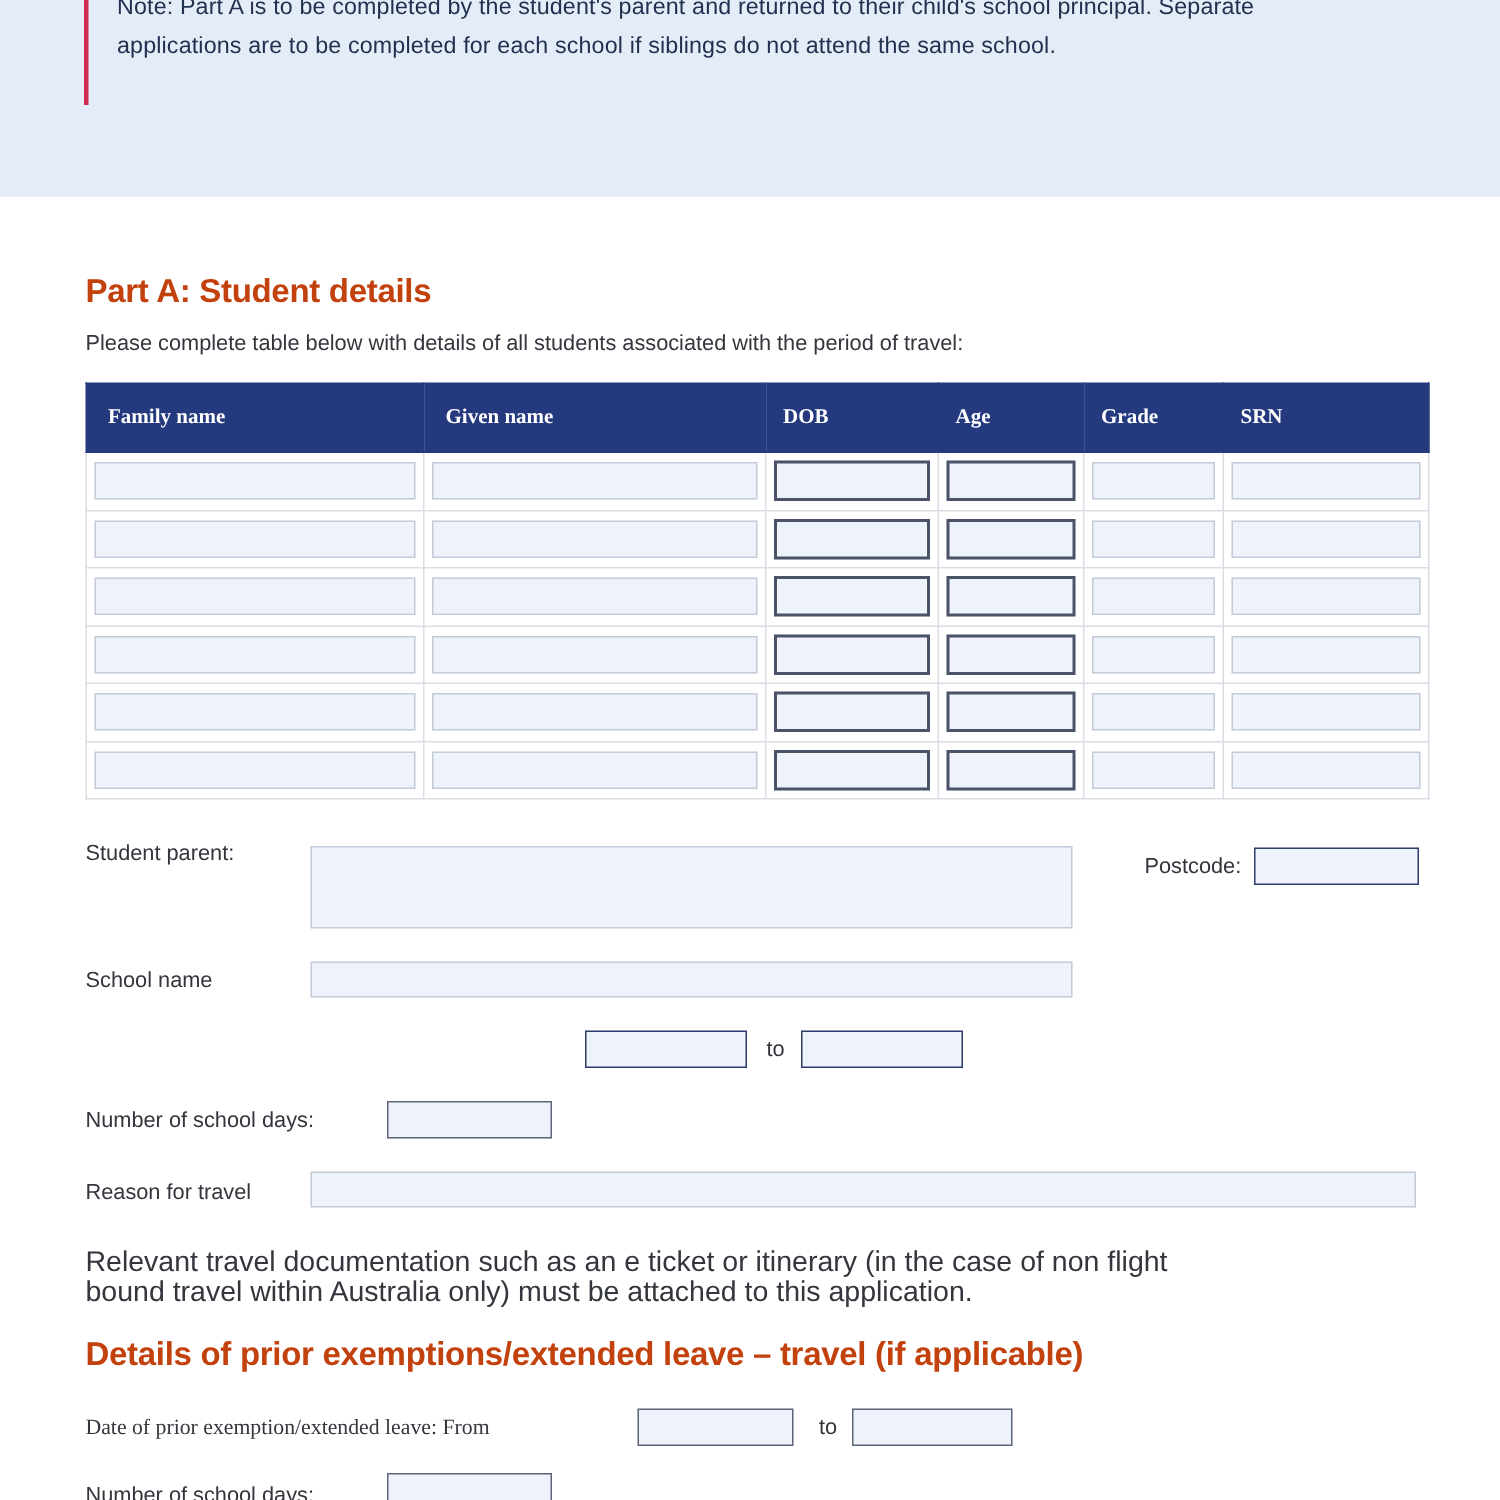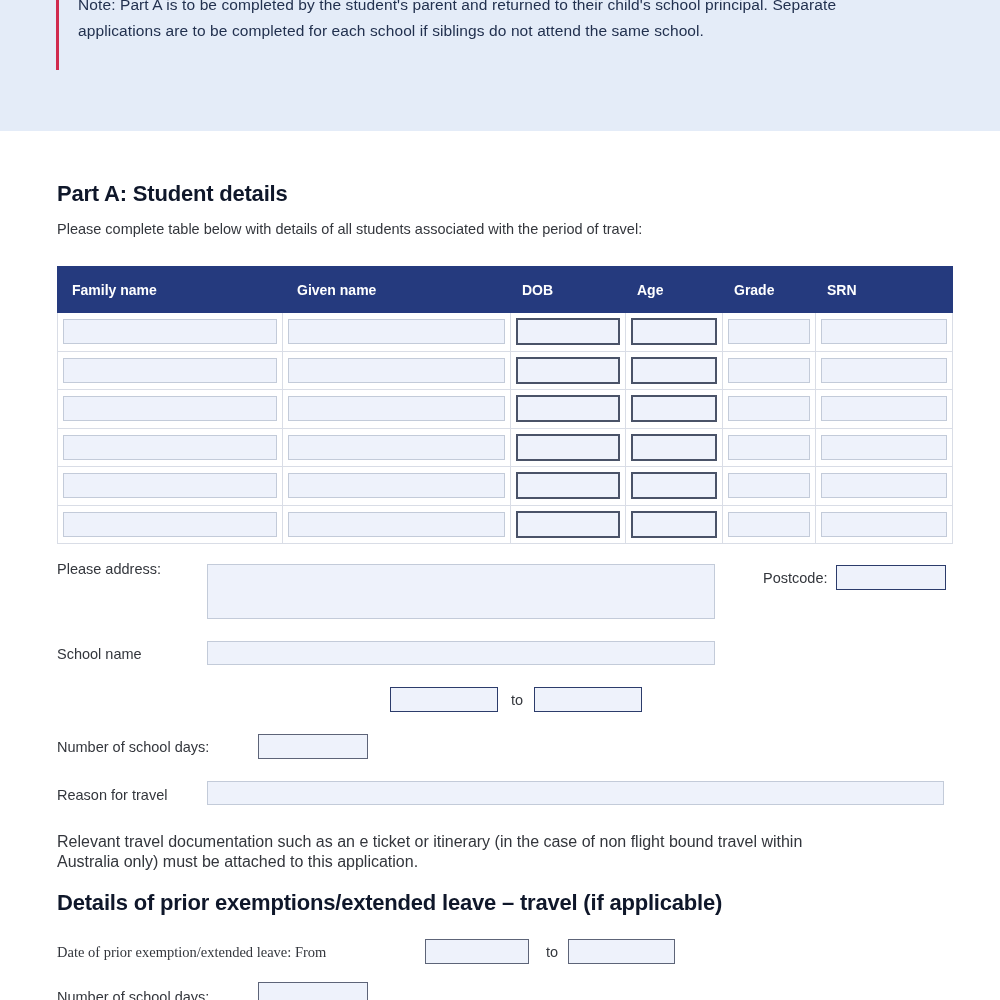--- a/index.html
+++ b/index.html
@@ -44,42 +44,43 @@
     line-height: 25.5px;
     color: #22314f;
     letter-spacing: 0.1px;
   }
 
   
   .heading {
     position: absolute;
     font-size: 22px;
     font-weight: bold;
-    color: #0f172a;
+    color: #c2410c;
     letter-spacing: -0.2px;
   }
   .heading-a { left: 57px; top: 181px; }
   .heading-prior { left: 57px; top: 890px; }
 
   .intro-line {
     position: absolute;
     left: 57px;
     top: 221px;
     font-size: 14.5px;
     color: #33363c;
   }
 
   
   .stu-table {
     position: absolute;
     left: 57px;
-    top: 266px;
+    top: 255px;
     width: 895px;
     border-collapse: collapse;
     table-layout: fixed;
+    font-family: Liberation Serif, serif;
   }
   .stu-table th {
     background: #253a7e;
     color: #ffffff;
     font-size: 14px;
     font-weight: bold;
     text-align: left;
     height: 46px;
     padding: 0 0 0 14px;
     border: 1px solid #253a7e;
@@ -118,21 +119,21 @@
 
   .lbl {
     position: absolute;
     font-size: 14.5px;
     color: #33363c;
     white-space: nowrap;
   }
 
   .para {
     position: absolute;
-    font-size: 16px;
+    font-size: 19px;
     line-height: 20px;
     color: #33363c;
   }
 
   
   #student-address-label { left: 57px; top: 561px; }
   #student-address-field { left: 207px; top: 564px; width: 508px; height: 55px; }
   #postcode-label        { left: 739px; top: 570px; margin-left: 24px; }
   #postcode-field        { left: 836px; top: 565px; width: 110px; height: 25px; }
 
@@ -310,21 +311,21 @@
         <td>
             <div class="cell-field"></div>
           </td>
         <td>
             <div class="cell-field"></div>
           </td>
       </tr>
     </tbody>
   </table>
 
-  <div class="lbl" id="student-address-label">Please address:</div>
+  <div class="lbl" id="student-address-label">Student parent:</div>
   <div class="fld" id="student-address-field"></div>
 
   <div class="lbl" id="postcode-label">Postcode:</div>
   <div class="fld navy" id="postcode-field"></div>
 
   <div class="lbl" id="school-name-label">School name</div>
   <div class="fld" id="school-name-field"></div>
 
   <div class="fld navy" id="leave-from-field"></div>
   <div class="lbl" id="leave-to-label">to</div>

